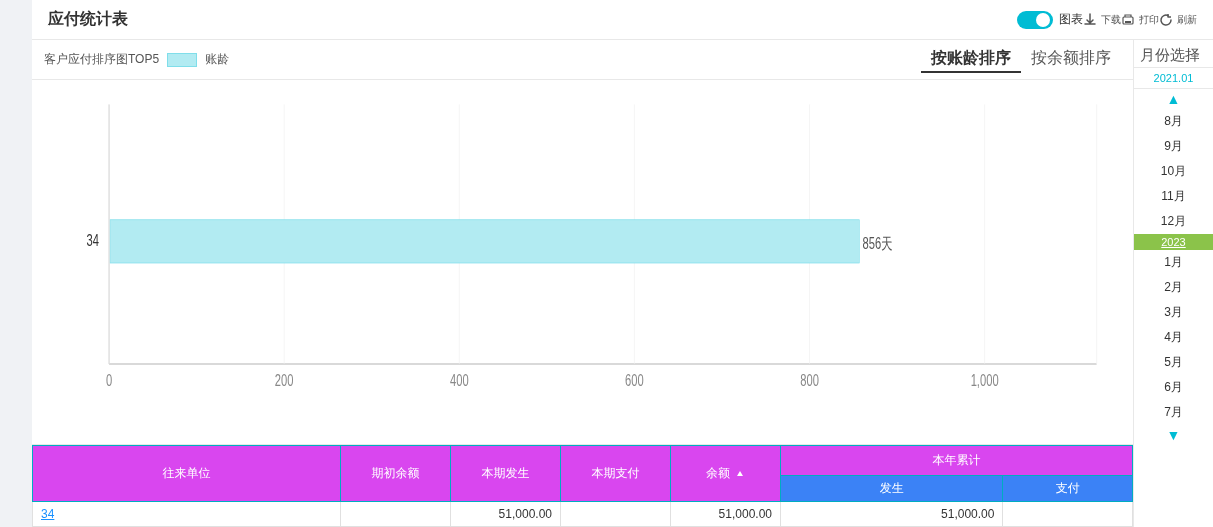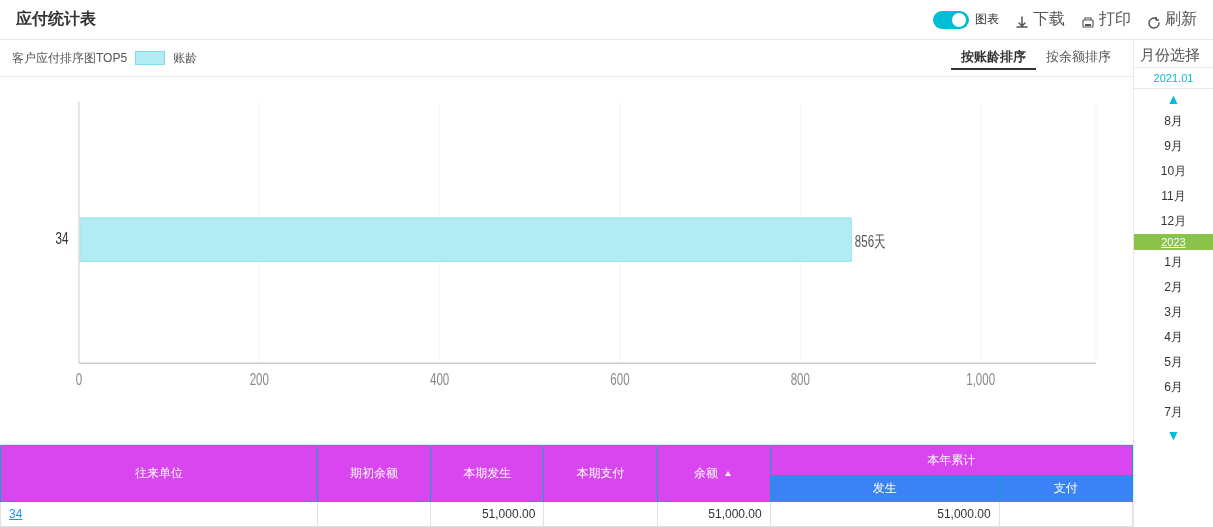--- a/index.html
+++ b/index.html
@@ -1,40 +1,40 @@
 <!DOCTYPE html>
 <html><head>
   <meta charset="utf-8">
   <style>
     * { box-sizing: border-box; margin: 0; padding: 0; }
     body { font-family: 'Microsoft YaHei', Arial, sans-serif; font-size: 12px; background: #f0f2f5; color: #333; }
 
-    .app-container { width: 1213px; height: 527px; display: flex; flex-direction: column; background: #f0f2f5; overflow: hidden; }
+    .app-container { width: 1213px; height: 527px; display: flex; flex-direction: column; background: #f0f2f5; overflow: hidden; padding-left: 32px; }
 
     
     .header { display: flex; align-items: center; justify-content: space-between; padding: 8px 16px; background: #fff; border-bottom: 1px solid #e8e8e8; height: 40px; }
     .header-title { font-size: 16px; font-weight: bold; color: #333; }
-    .header-actions { display: flex; align-items: center; gap: 16px; }
+    .header-actions { display: flex; align-items: center; }
     .toggle-wrap { display: flex; align-items: center; gap: 6px; }
     .toggle { width: 36px; height: 18px; background: #00bcd4; border-radius: 9px; position: relative; cursor: pointer; }
     .toggle::after { content: ''; position: absolute; width: 14px; height: 14px; background: #fff; border-radius: 50%; top: 2px; right: 3px; }
-    .action-btn { display: flex; align-items: flex-end; gap: 4px; color: #555; cursor: pointer; font-size: 16px; }
+    .action-btn { display: flex; align-items: center; gap: 4px; color: #555; cursor: pointer; font-size: 10px; }
 
     
     .main-content { display: flex; flex: 1; overflow: hidden; }
 
     
     .chart-section { flex: 1; display: flex; flex-direction: column; overflow: hidden; }
 
     
     .chart-header { display: flex; align-items: center; justify-content: space-between; padding: 6px 12px; background: #fff; border-bottom: 1px solid #e8e8e8; }
     .chart-legend { display: flex; align-items: center; gap: 8px; font-size: 12px; color: #555; }
     .legend-box { width: 30px; height: 14px; background: #b2ebf2; border: 1px solid #80deea; }
     .chart-sort-btns { display: flex; gap: 0; }
-    .sort-btn { padding: 2px 10px; font-size: 13px; color: #555; cursor: pointer; border-bottom: 2px solid transparent; }
+    .sort-btn { padding: 2px 10px; font-size: 16px; color: #555; cursor: pointer; border-bottom: 2px solid transparent; }
     .sort-btn.active { color: #333; border-bottom: 2px solid #333; font-weight: bold; }
 
     
     .chart-area { flex: 1; background: #fff; padding: 10px 16px 8px; position: relative; min-height: 0; }
 
     
     .table-section { background: #fff; border-top: 1px solid #e8e8e8; }
 
     
     .sidebar { width: 80px; background: #fff; border-left: 1px solid #e8e8e8; display: flex; flex-direction: column; overflow-y: auto; position: relative; }

